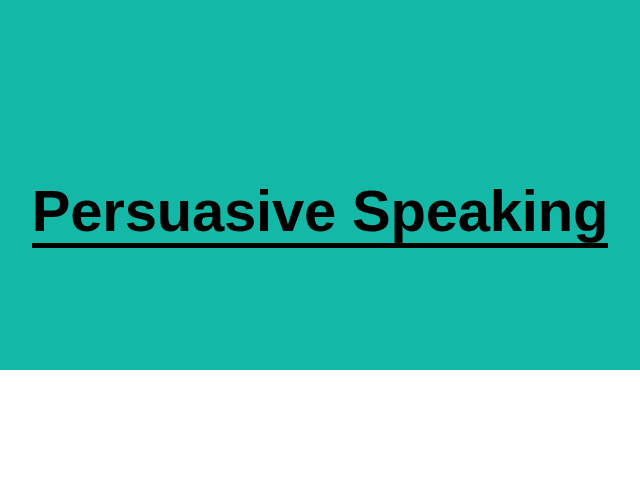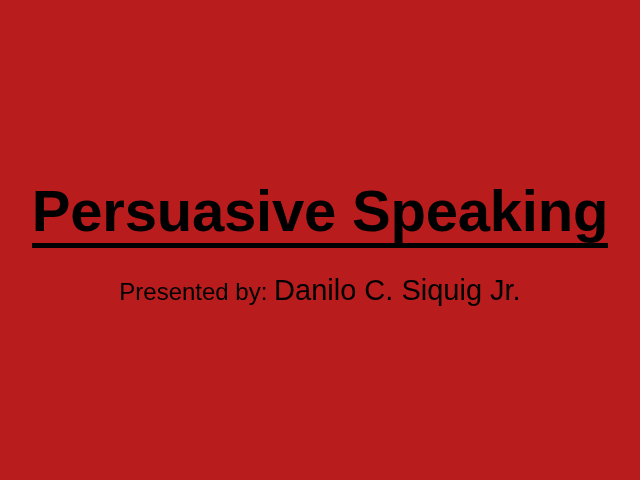--- a/index.html
+++ b/index.html
@@ -10,22 +10,22 @@
     width: 640px;
     height: 480px;
     background: #ffffff;
     font-family: "Liberation Sans", "DejaVu Sans", sans-serif;
     overflow: hidden;
   }
 
   .slide {
     position: relative;
     width: 640px;
-    height: 480px;
-    background: #b91c1c;
+    height: 370px;
+    background: #14b8a6;
     box-sizing: border-box;
   }
 
   .slide-title-block {
     position: absolute;
     left: 0;
     top: 143px;
     width: 640px;
     text-align: center;
   }
@@ -66,17 +66,14 @@
 </style>
 </head>
 <body>
 
 <div class="slide">
 
   <div class="slide-title-block">
     <h1 class="slide-title">Persuasive Speaking</h1>
   </div>
 
-  <div class="slide-subtitle-block">
-    <span class="subtitle-lead">Presented by:</span><span class="subtitle-lead">&nbsp;</span><span class="subtitle-name">Danilo C. Siquig Jr.</span>
-  </div>
 
 </div>
 
 </body></html>

